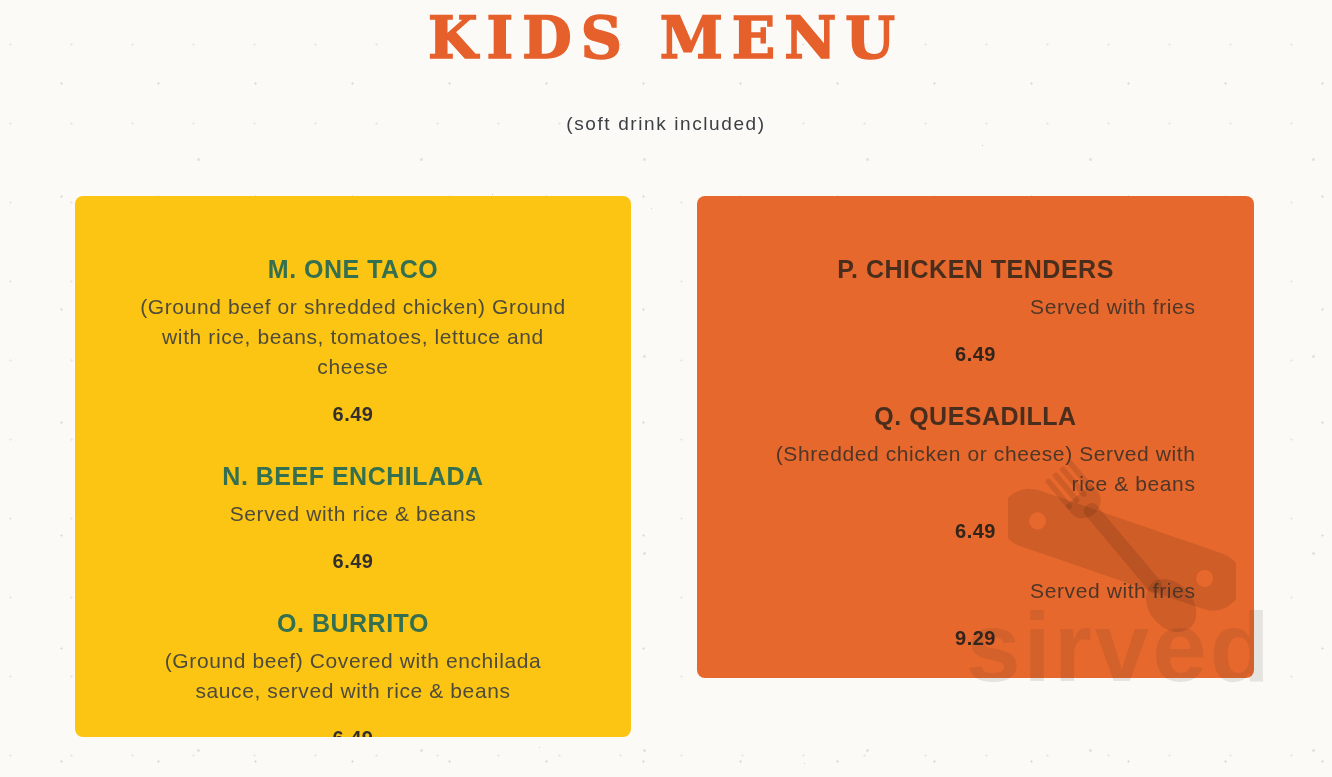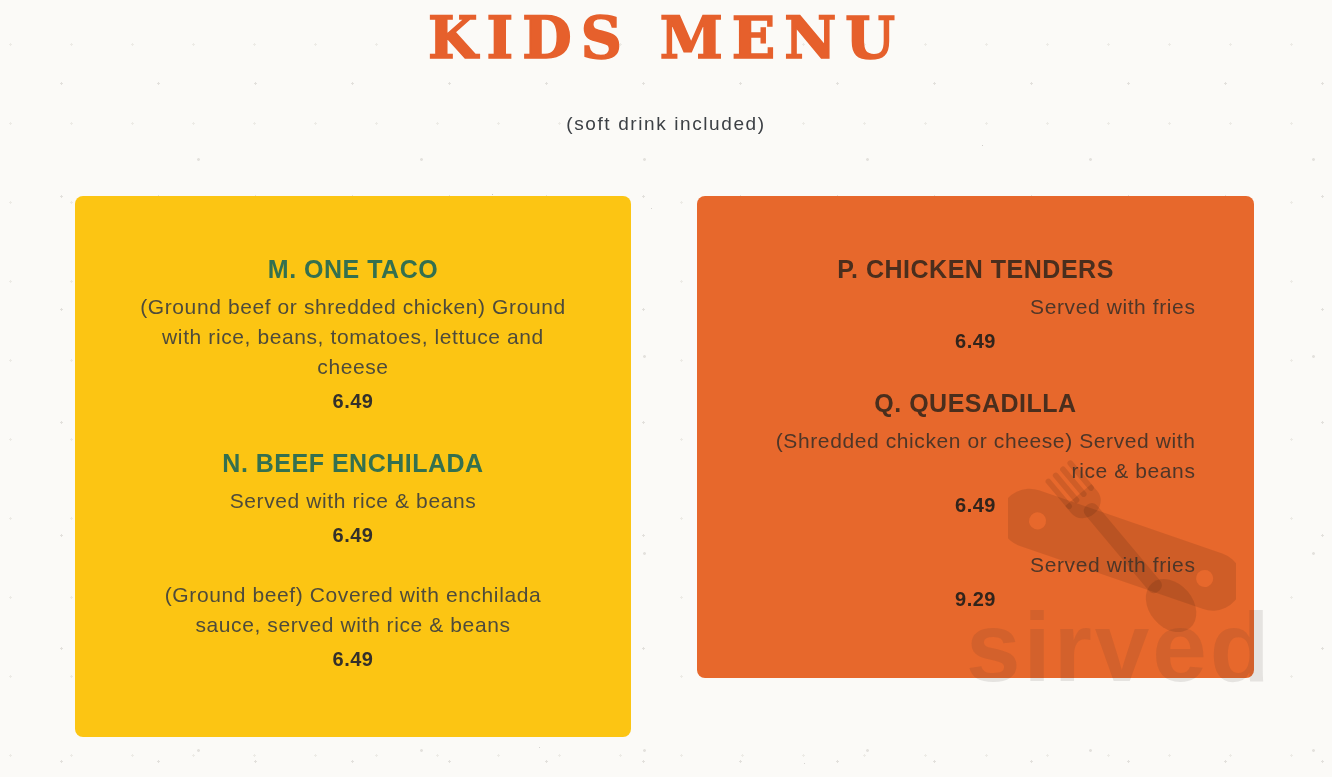--- a/index.html
+++ b/index.html
@@ -71,21 +71,21 @@
   .card-yellow .item-name{color:var(--green-heading,#34704F);}
   .card-orange .item-name{color:var(--brown-heading,#4A2E1D);}
   .item-desc{
     margin:0;
     font-size:21px;line-height:30px;
     letter-spacing:.6px;
   }
   .card-yellow .item-desc{color:#4e4b3b;}
   .card-orange .item-desc{color:#4e3628;text-align:right;}
   .item-price{
-    margin-top:4px;
+    margin-top:17px;
     font-size:20px;line-height:30px;font-weight:bold;
     letter-spacing:.5px;
   }
   .card-yellow .item-price{color:#33302b;}
   .card-orange .item-price{color:#32241b;}
   .utensil-watermark{
     position:absolute;right:18px;top:248px;width:228px;height:212px;z-index:1;
   }
   .wordmark{
     position:absolute;left:966px;top:592px;z-index:3;
@@ -110,20 +110,21 @@
         <h2 class="item-name">M. ONE TACO</h2>
         <p class="item-desc">(Ground beef or shredded chicken) Ground with rice, beans, tomatoes, lettuce and cheese</p>
         <div class="item-price">6.49</div>
       </div>
       <div class="item">
         <h2 class="item-name">N. BEEF ENCHILADA</h2>
         <p class="item-desc">Served with rice &amp; beans</p>
         <div class="item-price">6.49</div>
       </div>
       <div class="item">
+        <h2 class="item-name">O. BURRITO</h2>
         <p class="item-desc">(Ground beef) Covered with enchilada sauce, served with rice &amp; beans</p>
         <div class="item-price">6.49</div>
       </div>
     </div>
   </section>
 
   <section class="card card-orange">
     <svg class="utensil-watermark" viewBox="0 0 240 220" xmlns="http://www.w3.org/2000/svg">
       <g fill="rgba(0,0,0,0.10)">
         <g transform="rotate(-40 120 110)">

